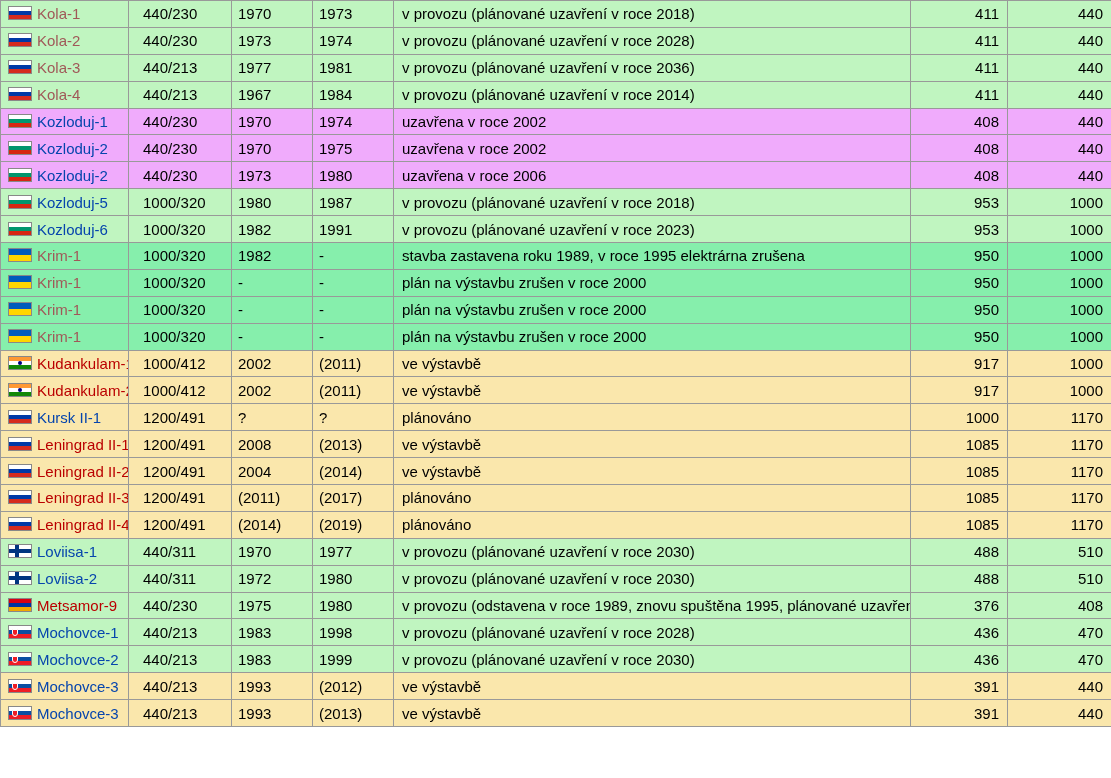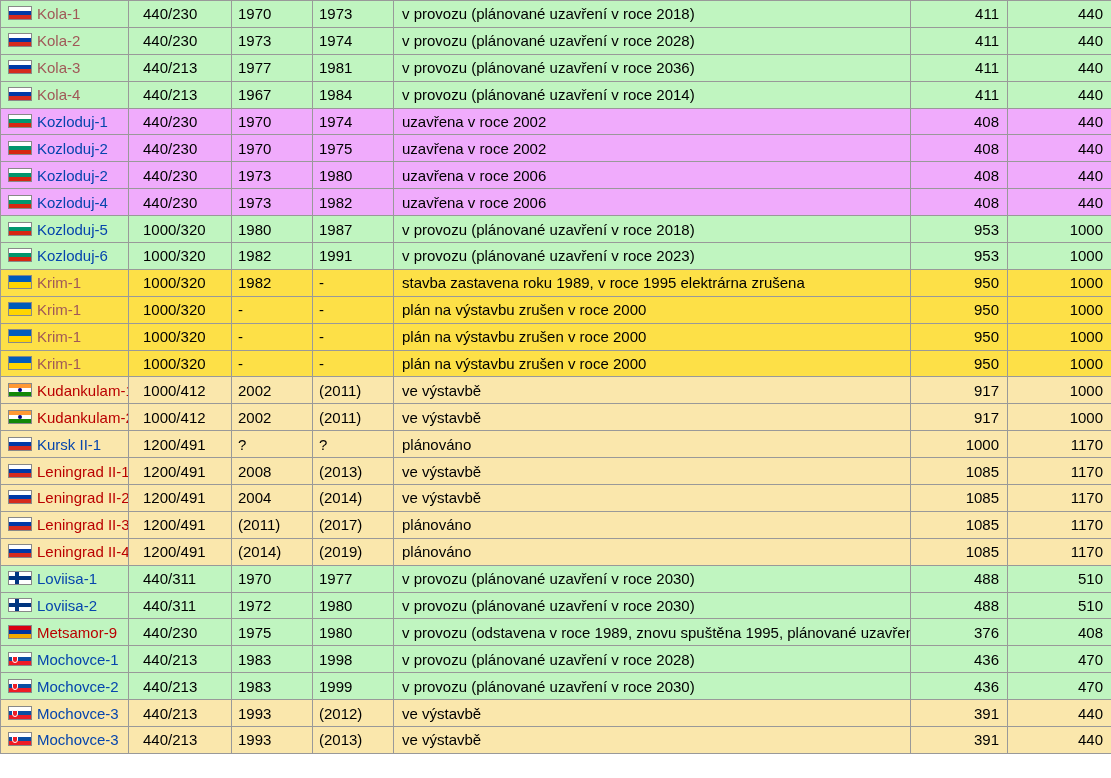--- a/index.html
+++ b/index.html
@@ -7,21 +7,21 @@
   table{border-collapse:collapse;table-layout:fixed;width:1112px;}
   td{border:1px solid #999;height:25.9px;font-size:15px;color:#000;
      white-space:nowrap;overflow:hidden;vertical-align:middle;padding:0;}
   .c-name{padding-left:7px;}
   .c-type{padding-left:14px;}
   .c-year{padding-left:6px;}
   .c-status{padding-left:8px;}
   .c-num{text-align:right;padding-right:8px;}
   .bg-operating td{background:#c0f5c0;}
   .bg-closed td{background:#f0abfc;}
-  .bg-cancelled td{background:#fde047;}
+  .bg-cancelled td{background:#86efac;}
   .bg-construction td{background:#fae7ac;}
   a.lnk{text-decoration:none;cursor:pointer;}
   a.lnk.blue{color:#0645ad;}
   a.lnk.red{color:#ba0000;}
   a.lnk.visited{color:#a05858;}
   .flag{display:inline-block;width:22px;height:12px;border:1px solid #888;
         margin-right:5px;vertical-align:-1px;position:relative;}
   .flag.russia{background:linear-gradient(180deg,#fff 0 33.3%,#0039a6 33.3% 66.6%,#d52b1e 66.6% 100%);}
   .flag.bulgaria{background:linear-gradient(180deg,#fff 0 33.3%,#00966e 33.3% 66.6%,#d62612 66.6% 100%);}
   .flag.ukraine{background:linear-gradient(180deg,#005bbb 0 50%,#ffd500 50% 100%);}
@@ -106,29 +106,20 @@
       </tr>
       <tr class="bg-closed">
         <td class="c-name"><span class="flag bulgaria"></span><a class="lnk blue">Kozloduj-2</a></td>
         <td class="c-type">440/230</td>
         <td class="c-year">1973</td>
         <td class="c-year">1980</td>
         <td class="c-status">uzavřena v roce 2006</td>
         <td class="c-num">408</td>
         <td class="c-num">440</td>
       </tr>
-      <tr class="bg-closed">
-        <td class="c-name"><span class="flag bulgaria"></span><a class="lnk blue">Kozloduj-4</a></td>
-        <td class="c-type">440/230</td>
-        <td class="c-year">1973</td>
-        <td class="c-year">1982</td>
-        <td class="c-status">uzavřena v roce 2006</td>
-        <td class="c-num">408</td>
-        <td class="c-num">440</td>
-      </tr>
       <tr class="bg-operating">
         <td class="c-name"><span class="flag bulgaria"></span><a class="lnk blue">Kozloduj-5</a></td>
         <td class="c-type">1000/320</td>
         <td class="c-year">1980</td>
         <td class="c-year">1987</td>
         <td class="c-status">v provozu (plánované uzavření v roce 2018)</td>
         <td class="c-num">953</td>
         <td class="c-num">1000</td>
       </tr>
       <tr class="bg-operating">

